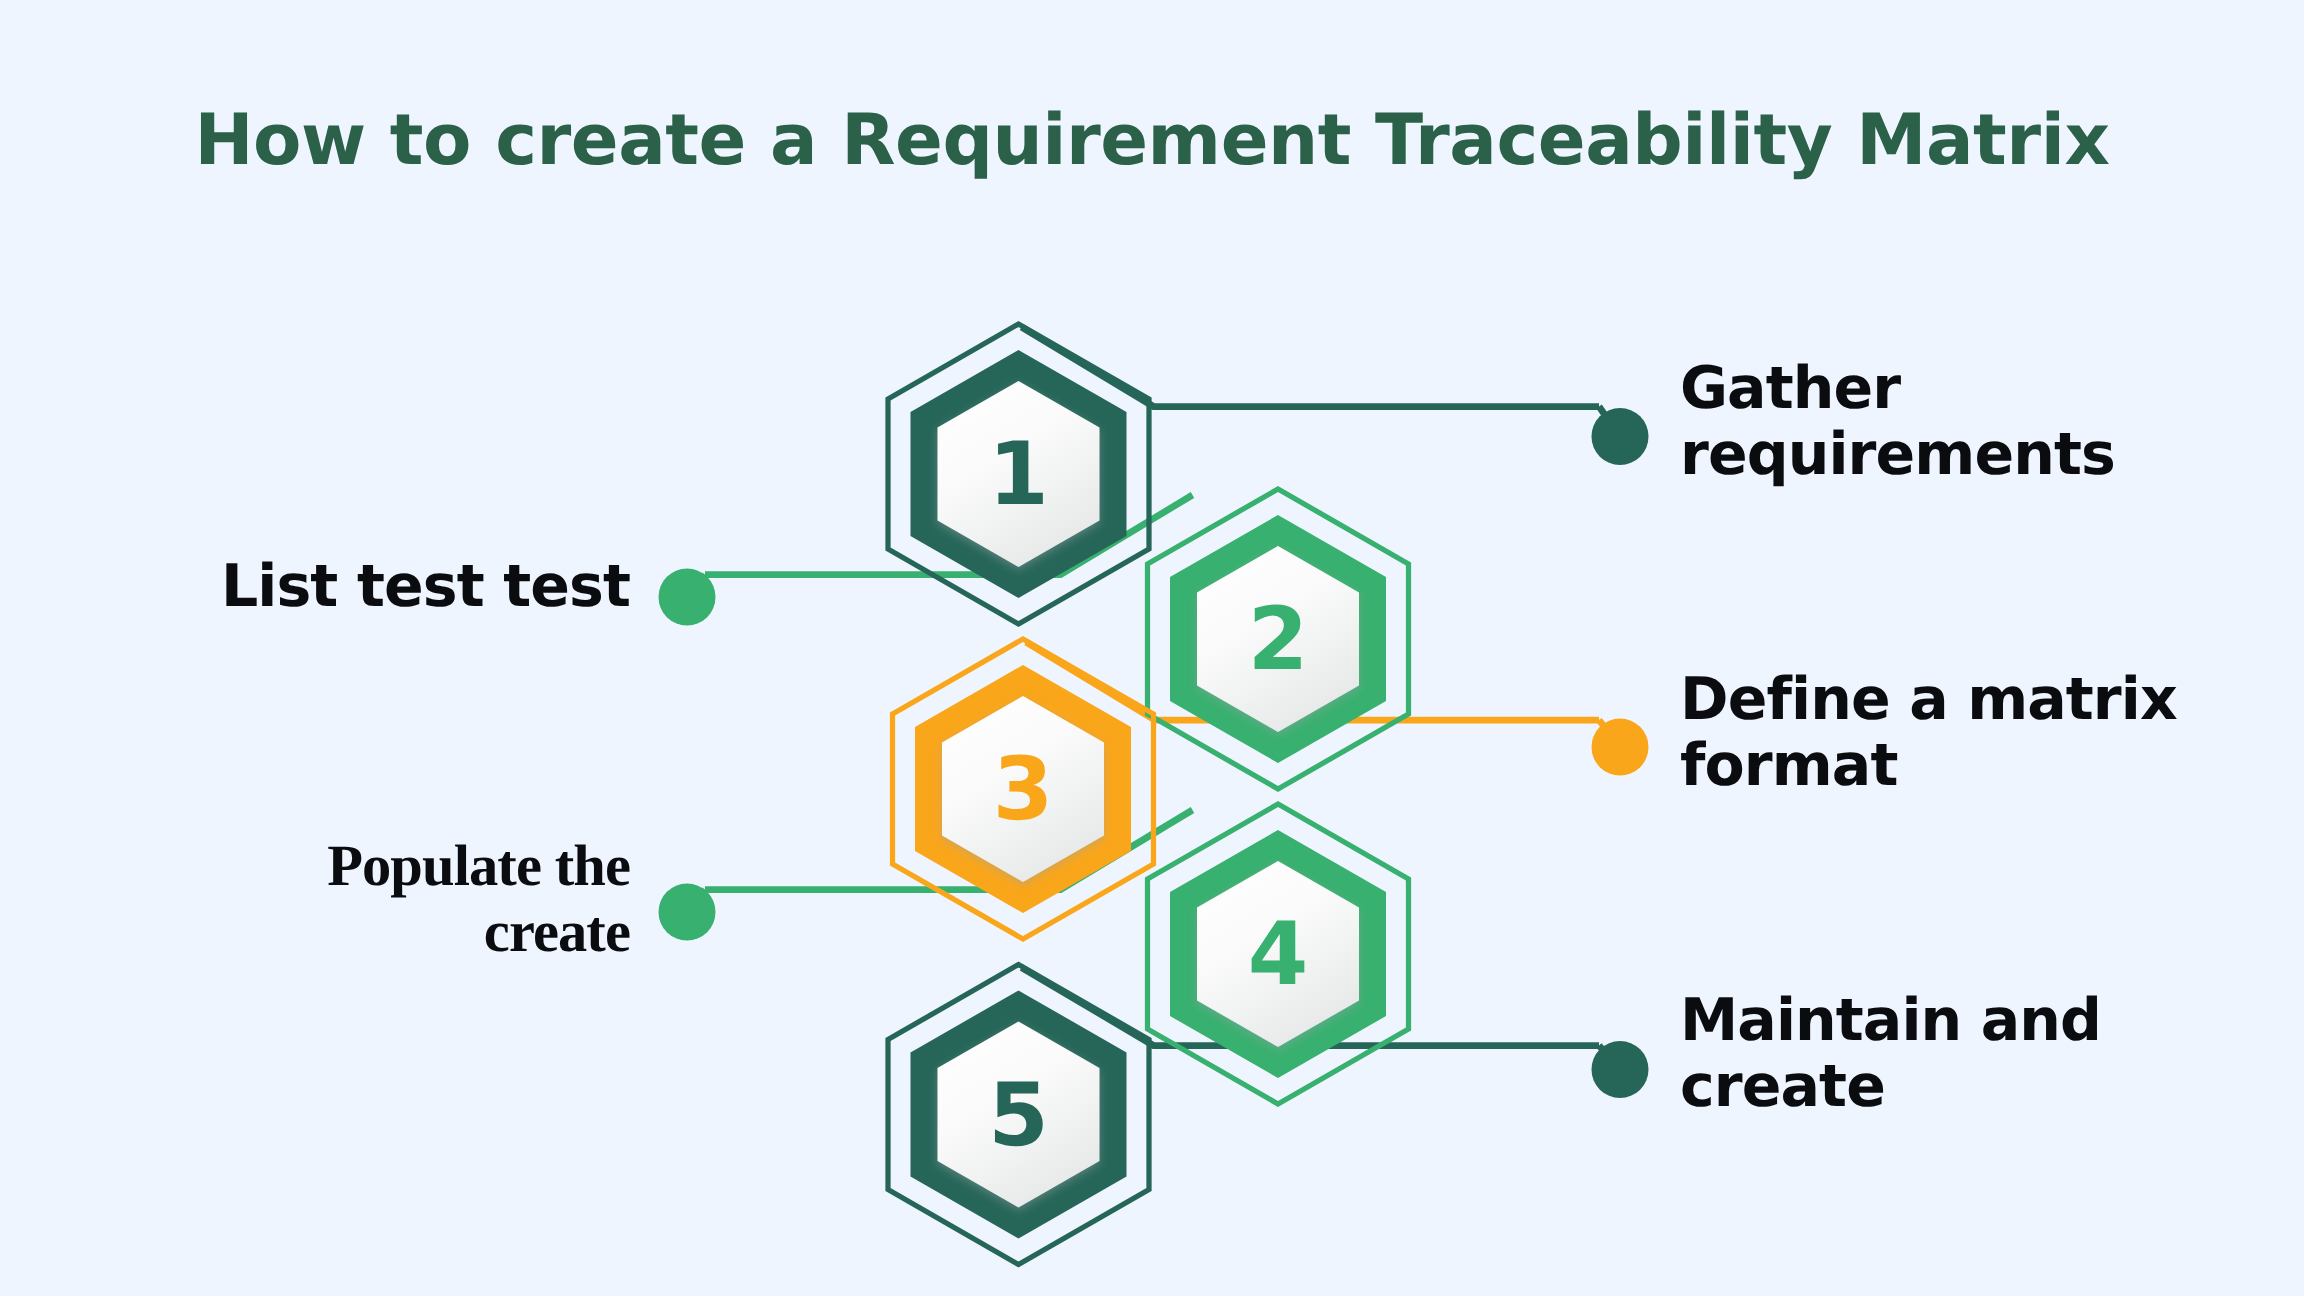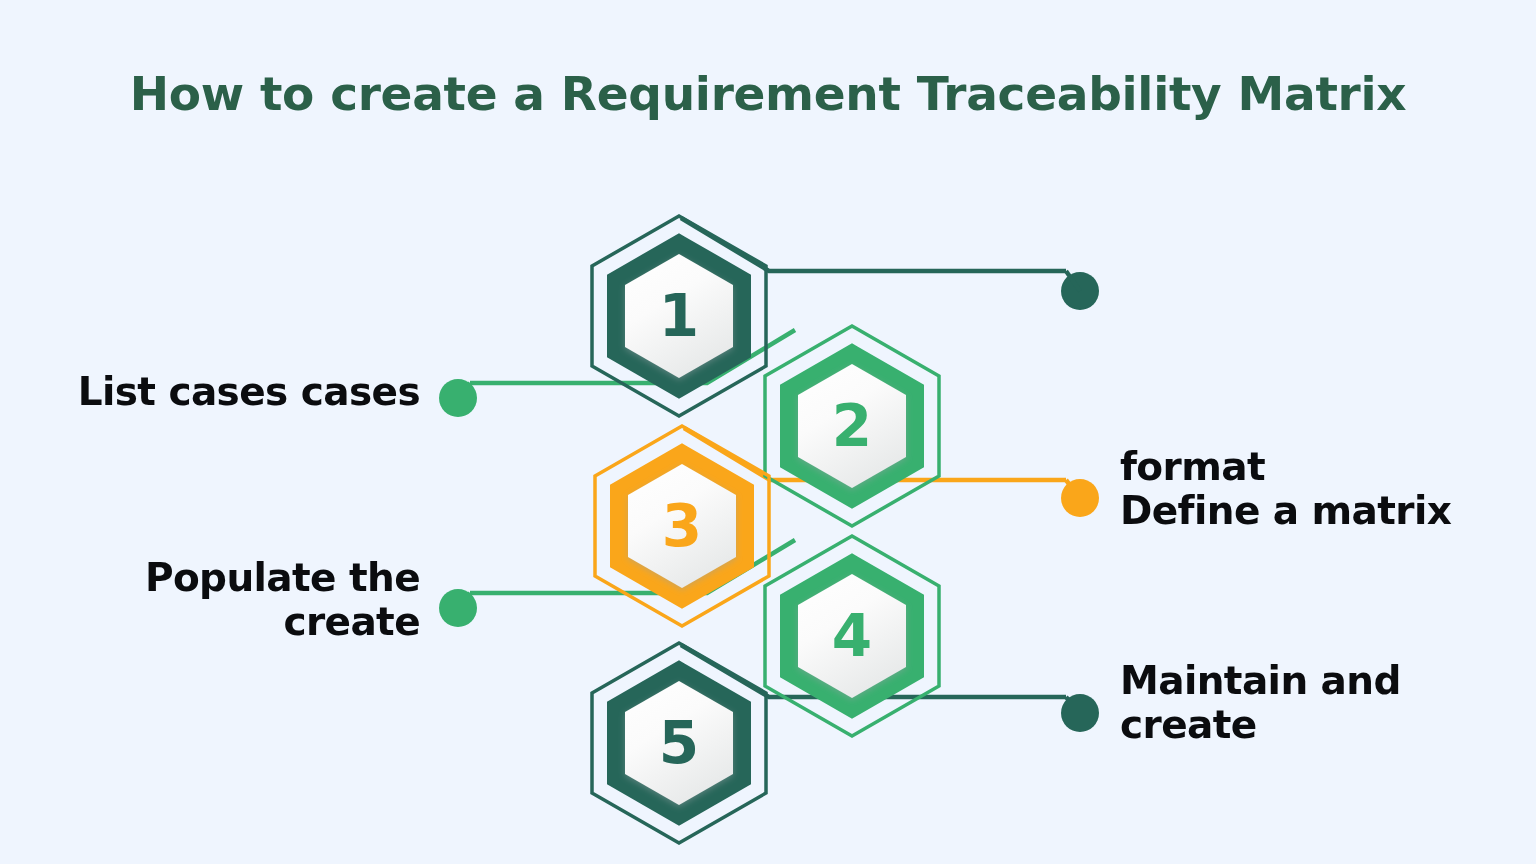--- a/index.html
+++ b/index.html
@@ -56,21 +56,21 @@
     line-height: 1.12;
     color: #0b0c0f;
     letter-spacing: -0.6px;
   }
   .label-right { text-align: left; }
   .label-left  { text-align: right; }
 
   #label-1 { left: 1120px; top: 238px; width: 400px; }
   #label-2 { left: 20px;   top: 370px; width: 400px; }
   #label-3 { left: 1120px; top: 445px; width: 400px; }
-  #label-4 { left: 20px;   top: 556px; width: 400px; }
+  #label-4 { left: 20px;   top: 556px; width: 400px; font-family: Liberation Serif, serif; }
   #label-5 { left: 1120px; top: 659px; width: 400px; }
 
   .hex-num {
     font-family: "DejaVu Sans", sans-serif;
     font-size: 58px;
     font-weight: 700;
   }
 </style>
 </head>
 <body>
@@ -154,28 +154,32 @@
     </g>
 
     <g>
       <polygon points="679,643 766,693 766,793 679,843 592,793 592,693" fill="none" stroke="#266659" stroke-width="3.5" stroke-linejoin="miter"></polygon>
       <polygon points="679,673 740,708 740,778 679,813 618,778 618,708" fill="none" stroke="#266659" stroke-width="22" stroke-linejoin="miter"></polygon>
       <polygon points="679,681 733,712 733,774 679,805 625,774 625,712" fill="url(#innerFill)" filter="url(#innerShadow)"></polygon>
       <text x="679" y="743" class="hex-num" fill="#266659" text-anchor="middle" dominant-baseline="central">5</text>
     </g>
   </svg>
 
+  <div class="step-label label-right" id="label-1">
+    <div>Gather</div>
+    <div>requirements</div>
+  </div>
 
   <div class="step-label label-left" id="label-2">
-    <div>List cases cases</div>
+    <div>List test test</div>
   </div>
 
   <div class="step-label label-right" id="label-3">
+    <div>Define a matrix</div>
     <div>format</div>
-    <div>Define a matrix</div>
   </div>
 
   <div class="step-label label-left" id="label-4">
     <div>Populate the</div>
     <div>create</div>
   </div>
 
   <div class="step-label label-right" id="label-5">
     <div>Maintain and</div>
     <div>create</div>

